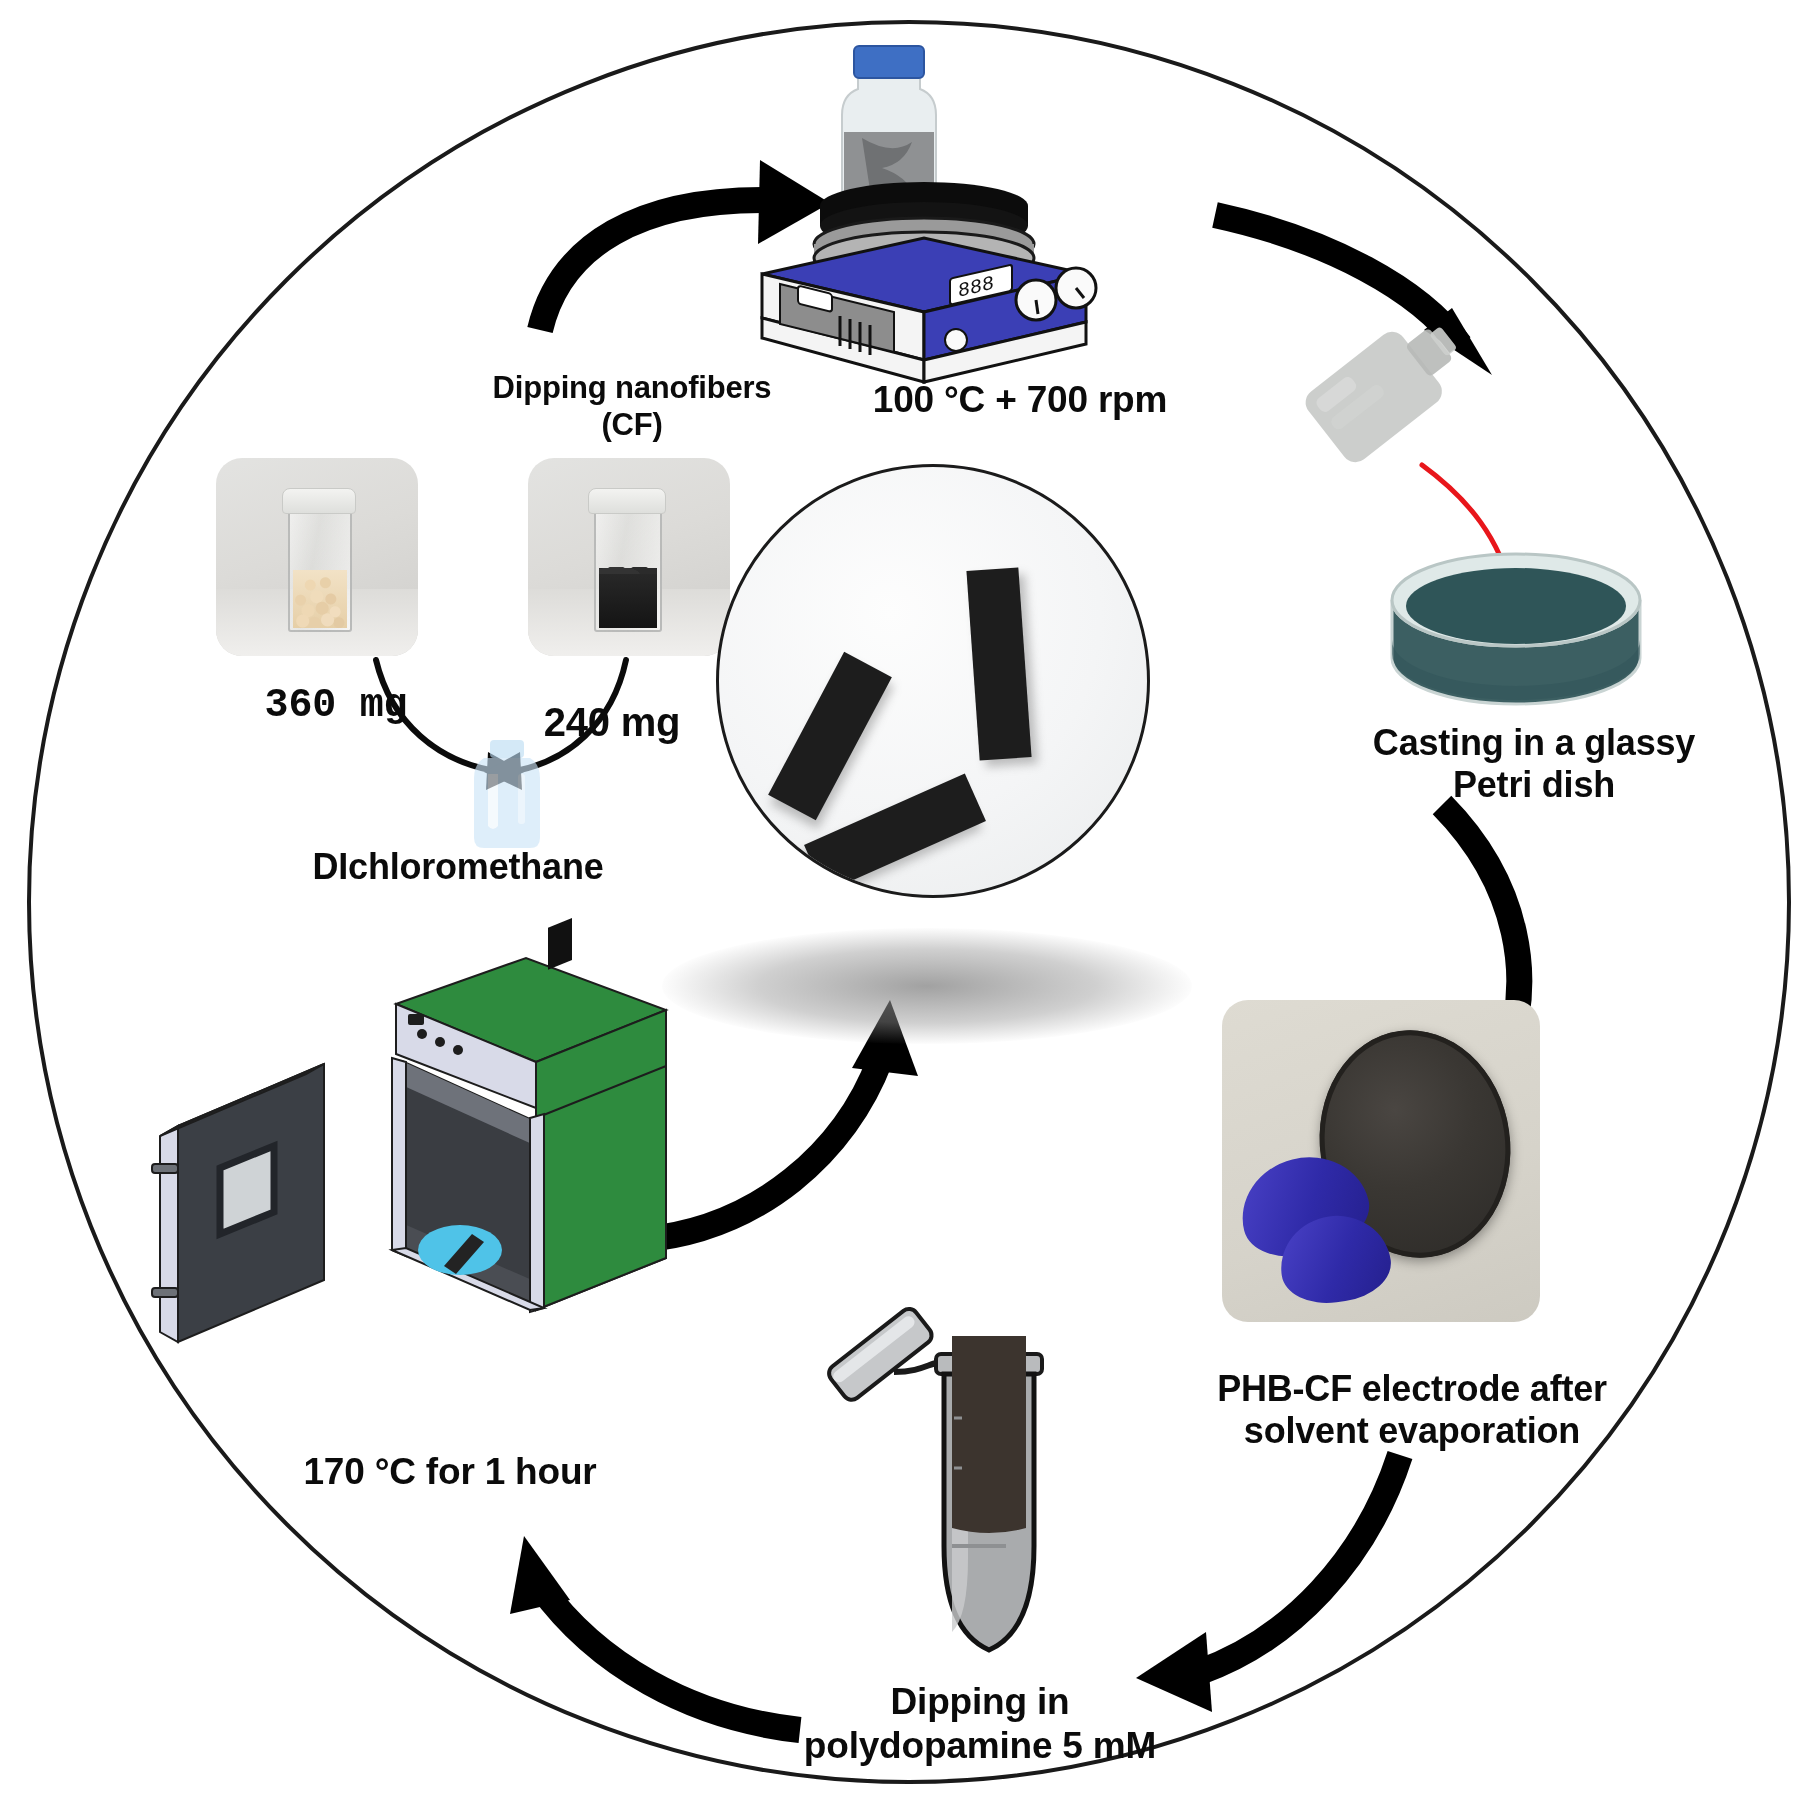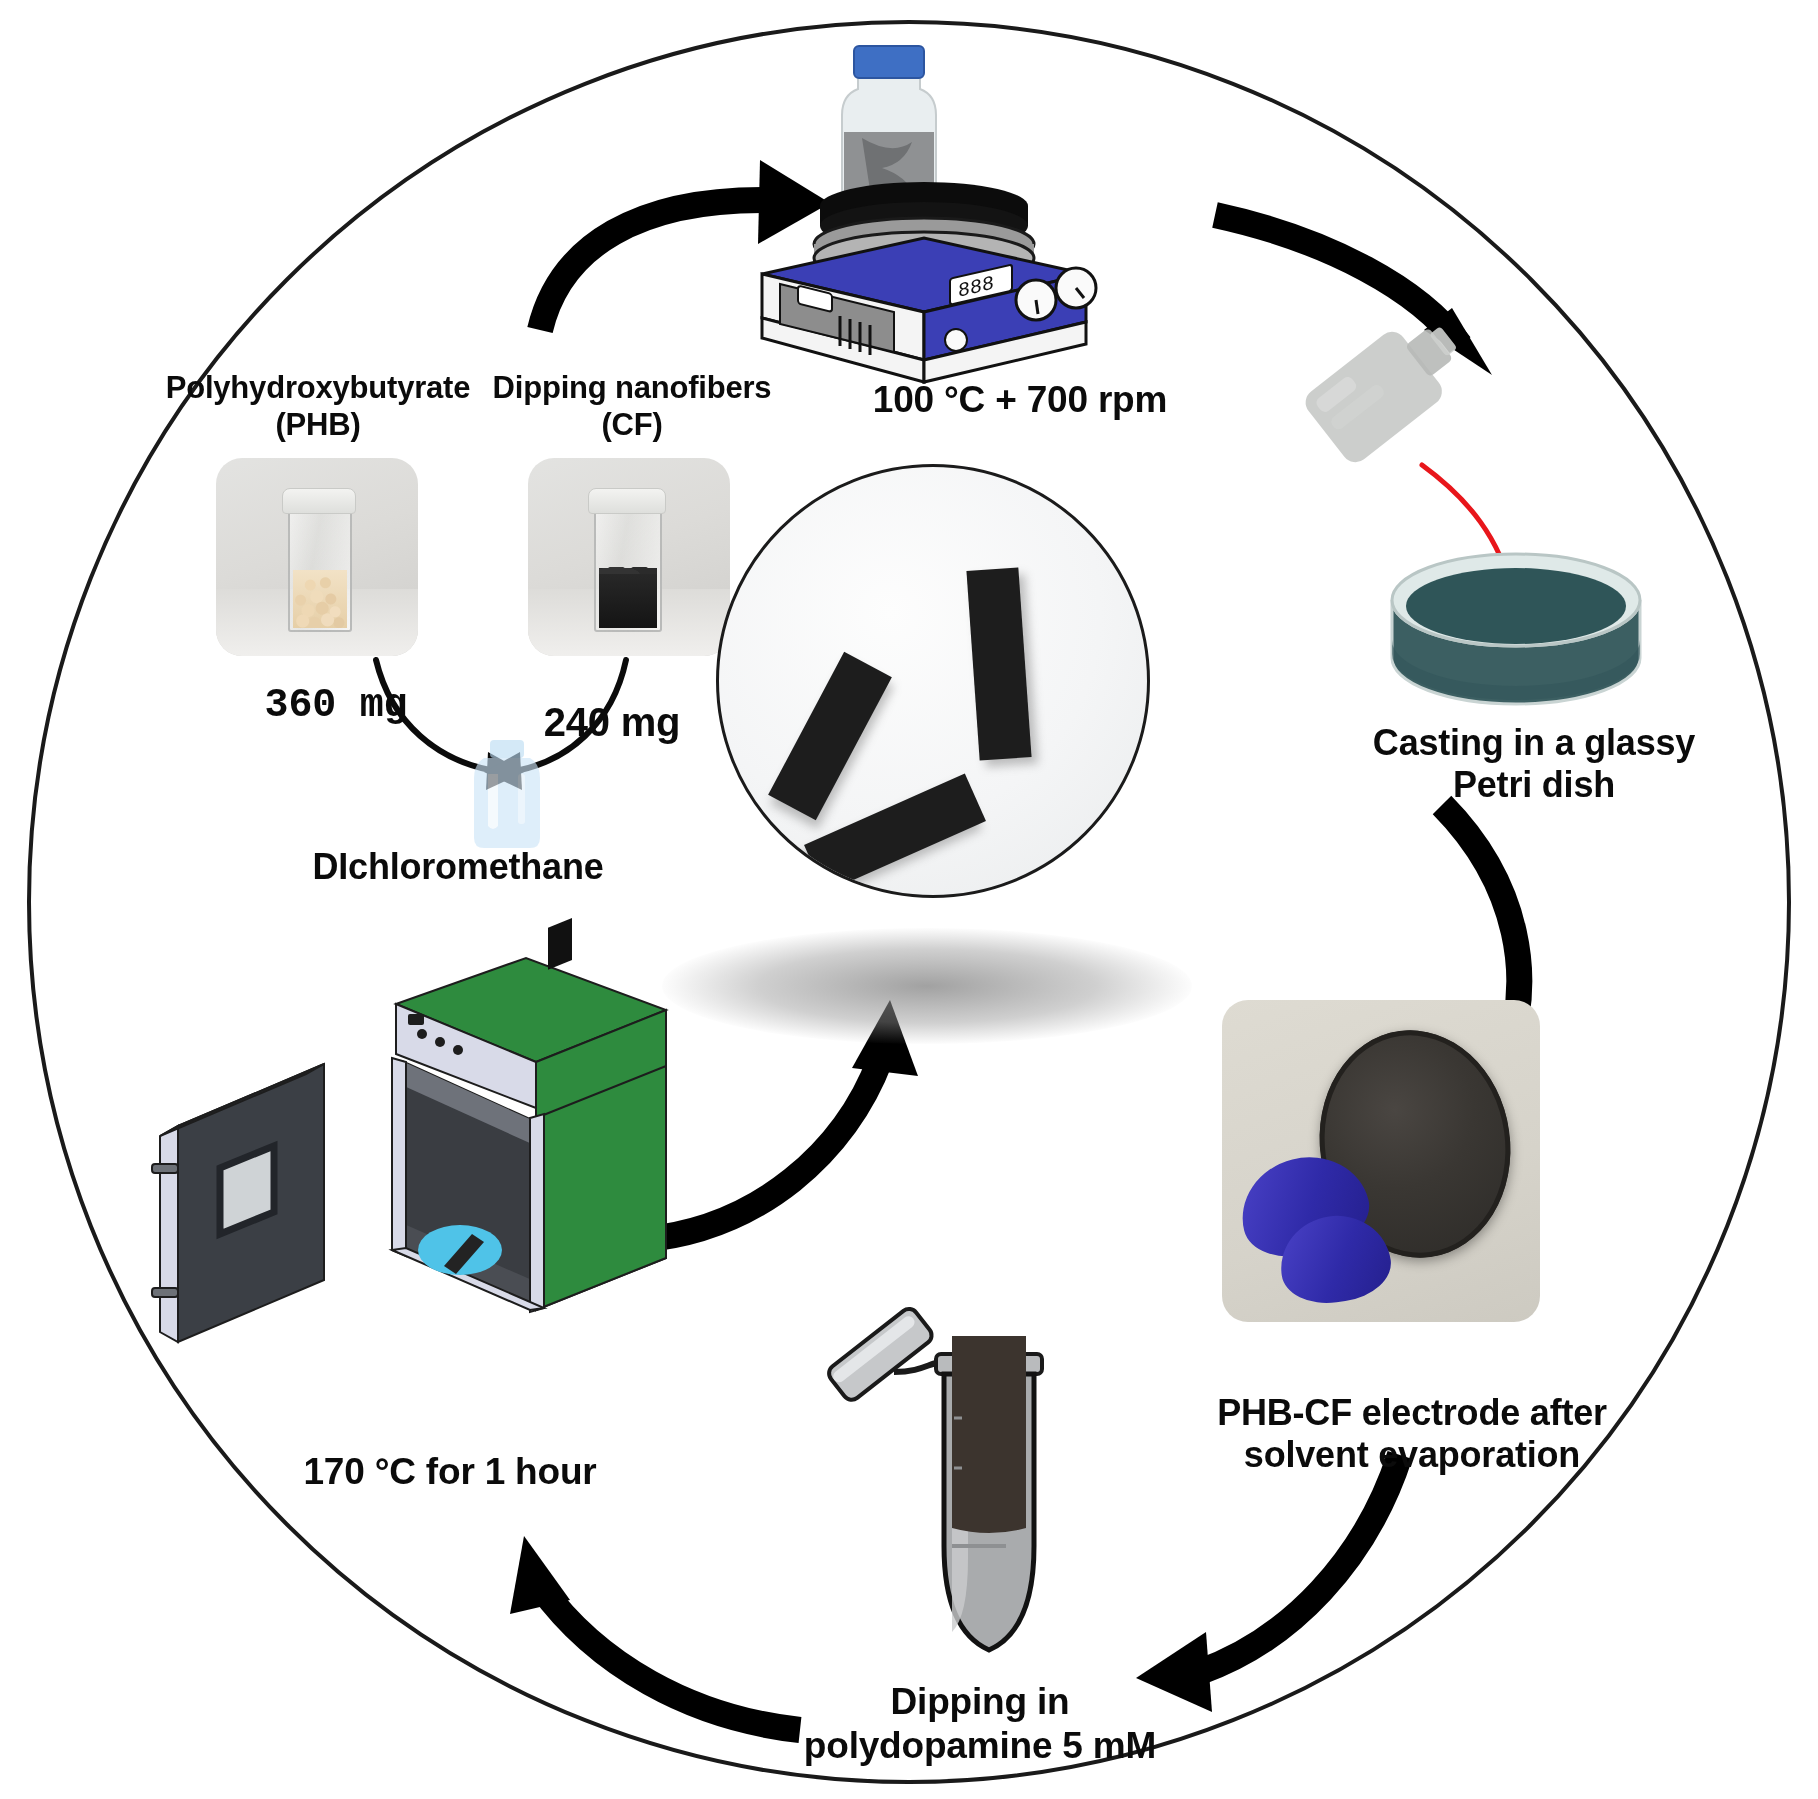--- a/index.html
+++ b/index.html
@@ -246,24 +246,20 @@
     </div>
   </div>
 
   <div class="shadowellipse" style="left:662px;top:928px;width:530px;height:116px;"></div>
   <div class="centercircle" style="left:716px;top:464px;width:428px;height:428px;">
     <div class="strip" style="left:84px;top:188px;width:54px;height:162px;transform:rotate(28deg);"></div>
     <div class="strip" style="left:254px;top:102px;width:52px;height:190px;transform:rotate(-4deg);"></div>
     <div class="strip" style="left:150px;top:278px;width:52px;height:176px;transform:rotate(66deg);"></div>
   </div>
 
-  <div class="lbl" style="left:140px;top:370px;width:356px;font-size:31px;">
-    <div>Polyhydroxybutyrate</div>
-    <div>(PHB)</div>
-  </div>
 
   <div class="lbl" style="left:462px;top:370px;width:340px;font-size:31px;">
     <div>Dipping nanofibers</div>
     <div>(CF)</div>
   </div>
 
   <div class="lbl" style="left:236px;top:682px;width:200px;font-size:40px;font-family:Liberation Mono, monospace;">360 mg</div>
 
   <div class="lbl" style="left:512px;top:682px;width:200px;font-size:40px;margin-top:17px;">240 mg</div>
 
@@ -271,21 +267,21 @@
     <div>DIchloromethane</div>
   </div>
 
   <div class="lbl" style="left:830px;top:378px;width:380px;font-size:37px;">100 °C + 700 rpm</div>
 
   <div class="lbl" style="left:1334px;top:722px;width:400px;font-size:36px;">
     <div>Casting in a glassy</div>
     <div>Petri dish</div>
   </div>
 
-  <div class="lbl" style="left:1178px;top:1368px;width:468px;font-size:36px;margin-top:24px;">
+  <div class="lbl" style="left:1178px;top:1368px;width:468px;font-size:36px;">
     <div>PHB-CF electrode after</div>
     <div>solvent evaporation</div>
   </div>
 
   <div class="lbl" style="left:770px;top:1680px;width:420px;font-size:37px;">
     <div>Dipping in</div>
     <div>polydopamine 5 mM</div>
   </div>
 
   <div class="lbl" style="left:250px;top:1450px;width:400px;font-size:37px;">

